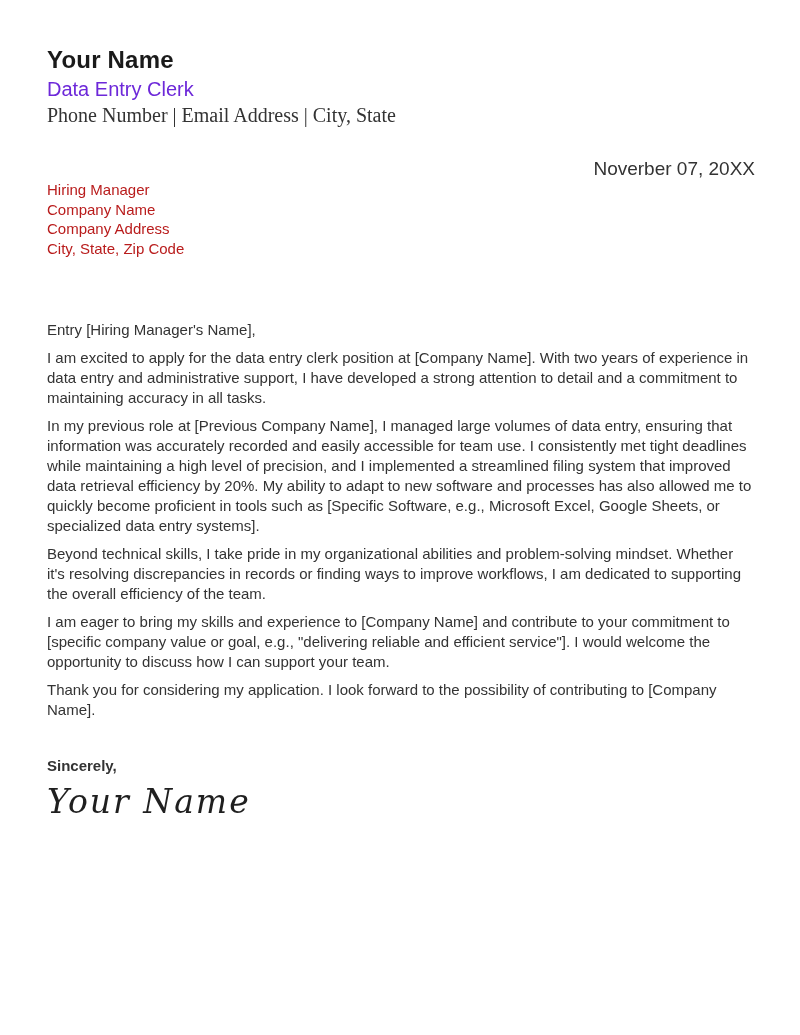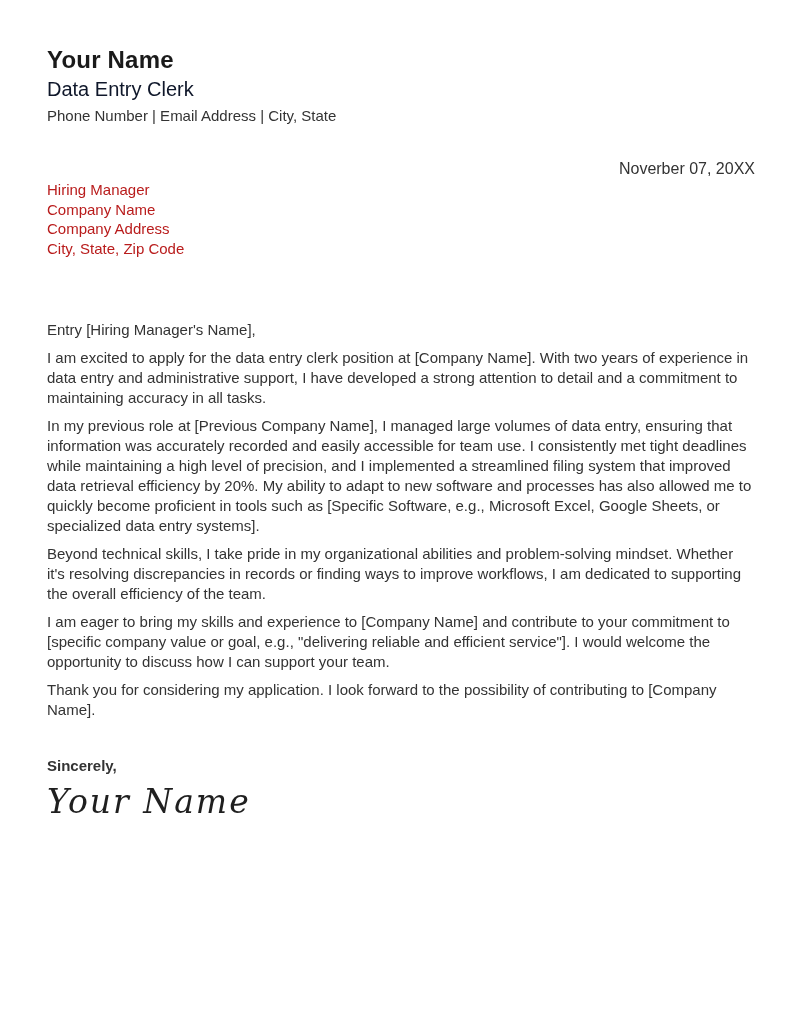--- a/index.html
+++ b/index.html
@@ -27,32 +27,33 @@
     font-weight: 700;
     line-height: 28px;
     color: #1a1a1a;
     letter-spacing: 0.2px;
   }
   .sender-job-title {
     margin: 3px 0 0 0;
     font-size: 20px;
     font-weight: 400;
     line-height: 24px;
-    color: #0f172a;
+    color: #6d28d9;
   }
   .sender-contact {
     margin: 5px 0 0 0;
-    font-size: 15px;
+    font-size: 20px;
     line-height: 19px;
     color: #333333;
+    font-family: Liberation Serif, serif;
   }
   .letter-date {
     margin-top: 34px;
     text-align: right;
-    font-size: 16px;
+    font-size: 19px;
     line-height: 20px;
     color: #333333;
   }
   .recipient-block {
     margin-top: 1px;
     font-size: 15px;
     line-height: 19.5px;
     color: #b91c1c;
   }
   .letter-body {

